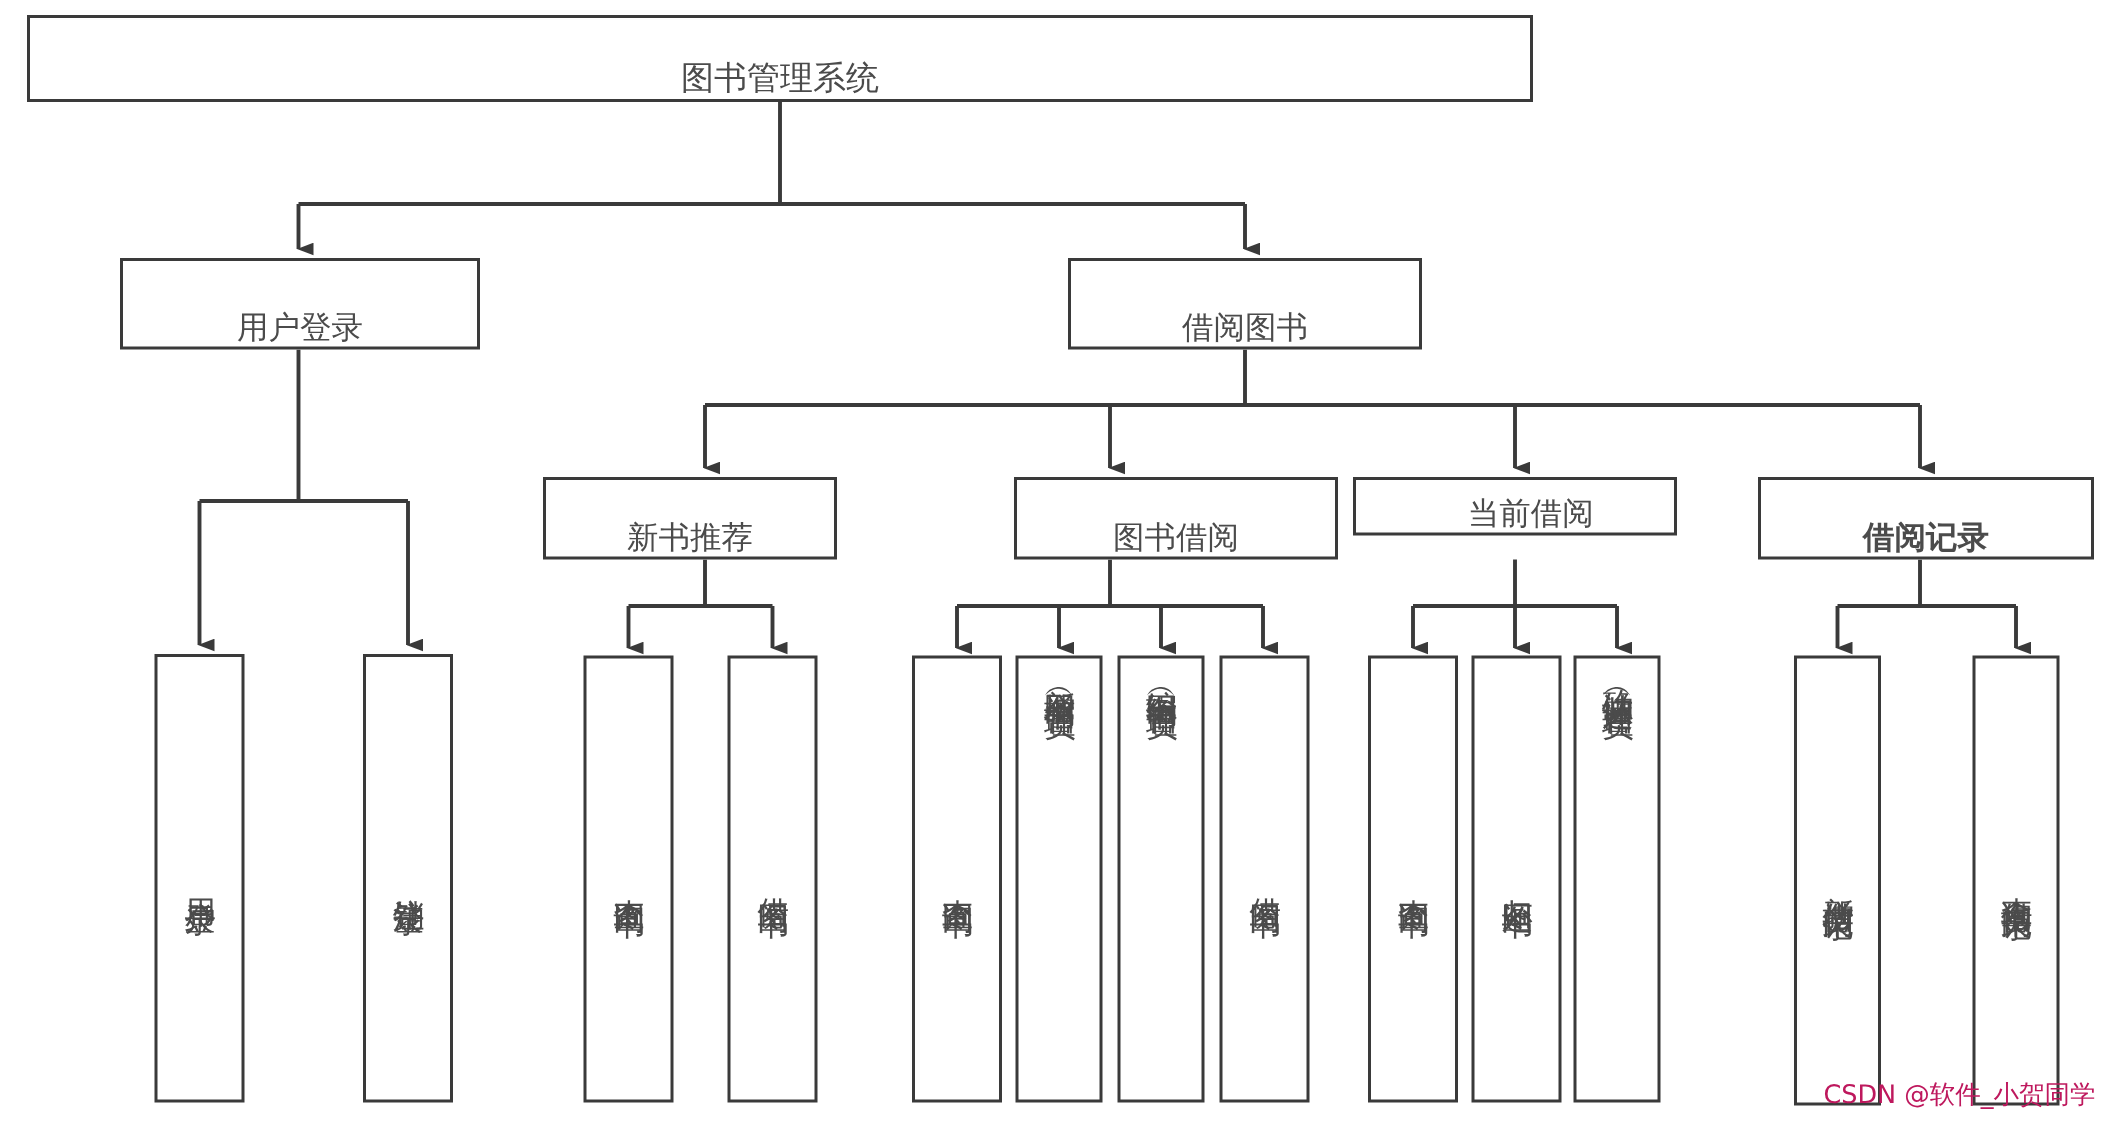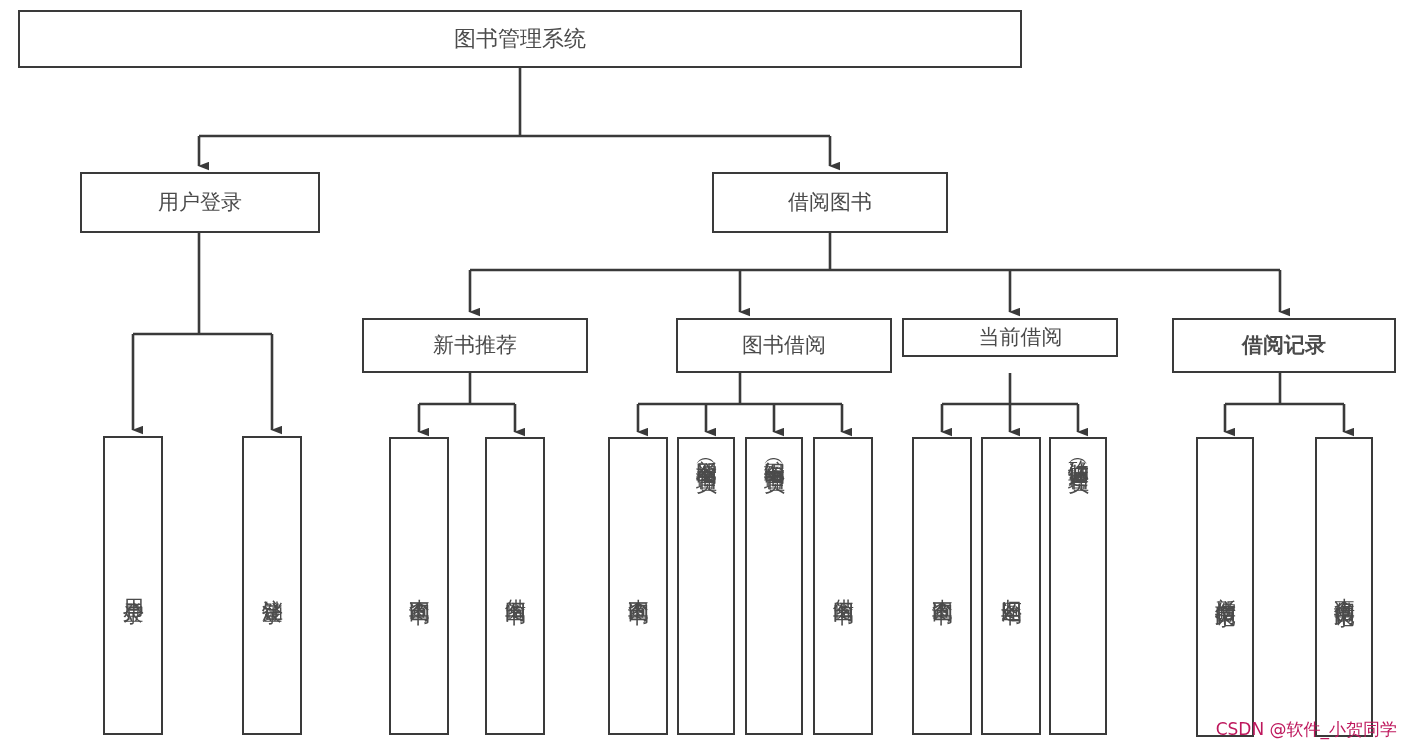--- a/index.html
+++ b/index.html
@@ -26,21 +26,21 @@
     width: 1405px;
     height: 747px;
     display: block;
   }
   .node-box {
     position: absolute;
     box-sizing: border-box;
     background: #ffffff;
     border: 2px solid #3a3a3a;
     display: flex;
-    align-items: center;
+    align-items: flex-end;
     justify-content: center;
   }
   .node-label {
     color: #4b4b4b;
     font-family: "DejaVu Sans", "Liberation Sans", sans-serif;
     line-height: 1.18;
     text-align: center;
     white-space: nowrap;
   }
   .level-0 .node-label { font-size: 22px; }
@@ -137,21 +137,21 @@
   </div>
 
   <div class="node-box level-1" style="left:80px; top:172px; width:240px; height:61px;">
     <span class="node-label">用户登录</span>
   </div>
 
   <div class="node-box level-1" style="left:712px; top:172px; width:236px; height:61px;">
     <span class="node-label">借阅图书</span>
   </div>
 
-  <div class="node-box level-2" style="left:362px; top:318px; width:226px; height:55px;">
+  <div class="node-box level-2" style="left:362px; top:318px; width:196px; height:55px;">
     <span class="node-label">新书推荐</span>
   </div>
 
   <div class="node-box level-2" style="left:632px; top:318px; width:216px; height:55px;margin-left:44px;">
     <span class="node-label">图书借阅</span>
   </div>
 
   <div class="node-box level-2" style="left:902px; top:318px; width:216px; height:39px;padding-left:21px;">
     <span class="node-label">当前借阅</span>
   </div>

